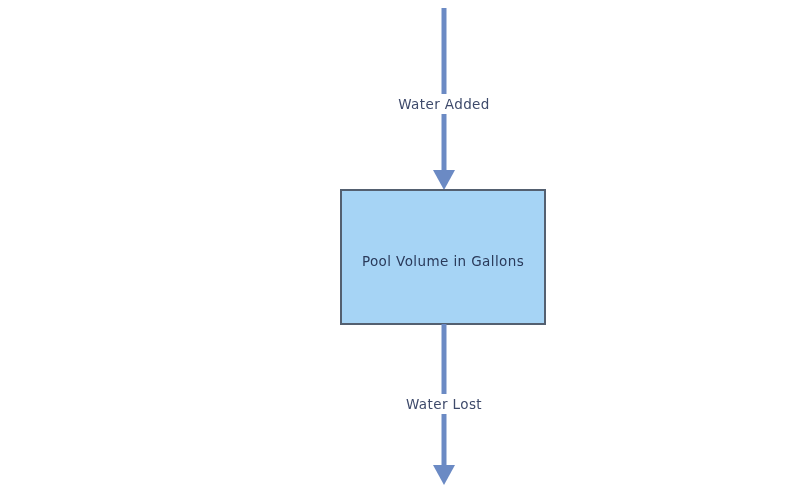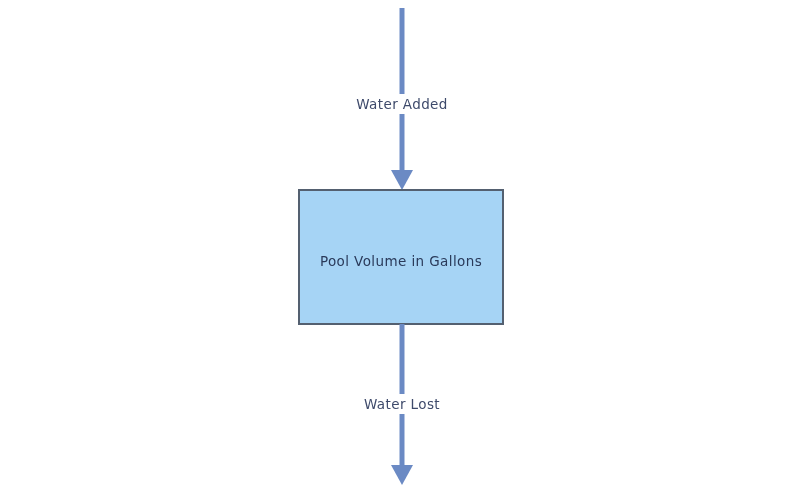--- a/index.html
+++ b/index.html
@@ -9,20 +9,21 @@
   }
   body {
     font-family: "DejaVu Sans", sans-serif;
   }
   #canvas {
     position: relative;
     width: 732px;
     height: 502px;
     background: #ffffff;
     overflow: hidden;
+    margin-left: 42px;
   }
   #diagram-svg {
     position: absolute;
     left: 0;
     top: 0;
     width: 800px;
     height: 502px;
     display: block;
   }
   .flow-line {

